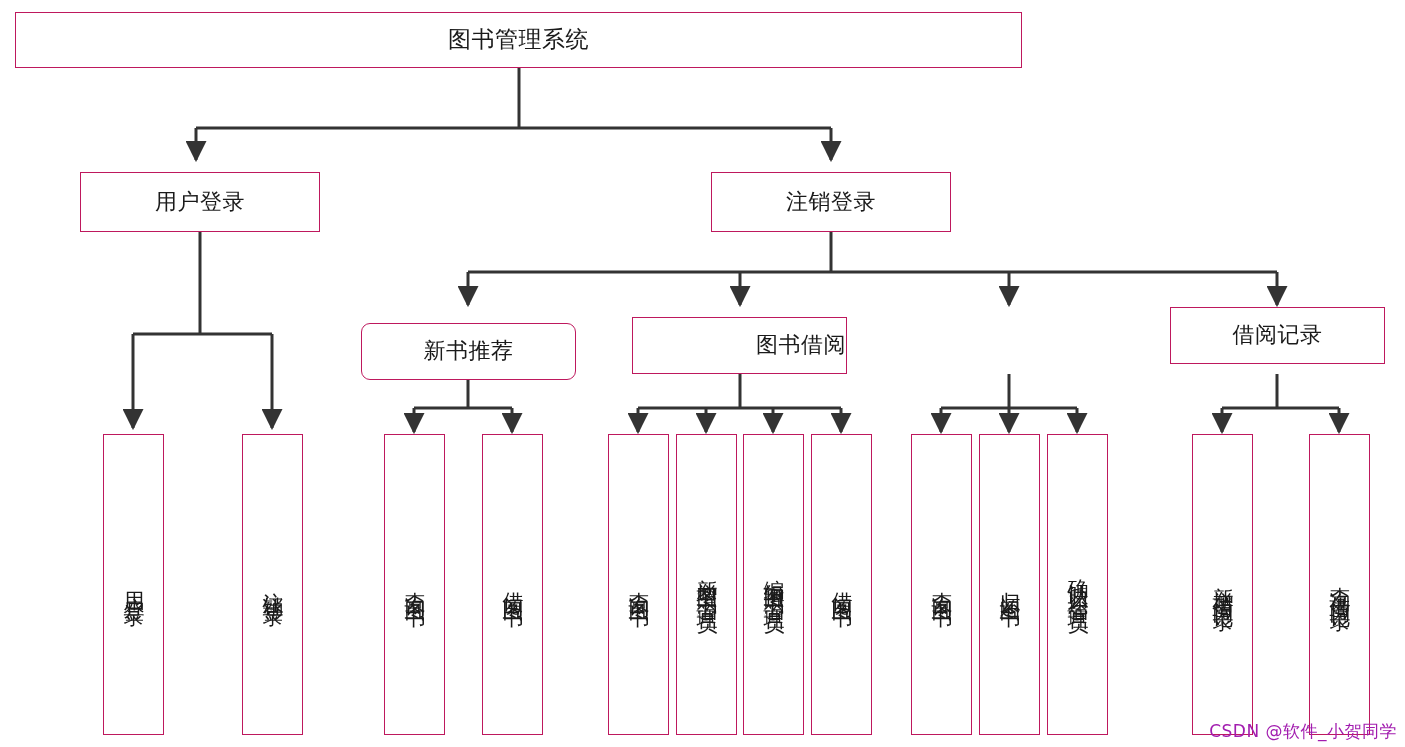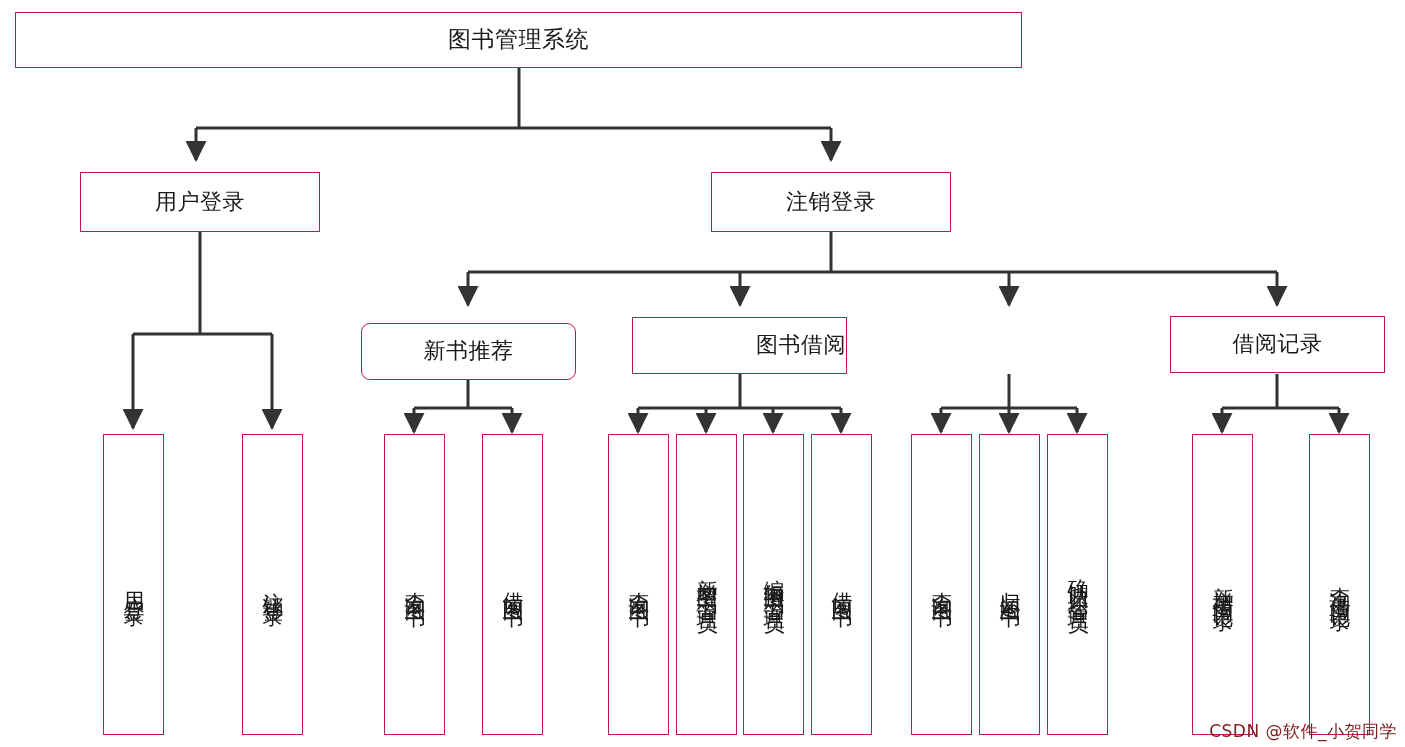--- a/index.html
+++ b/index.html
@@ -60,21 +60,21 @@
   }
   .htext {
     white-space: nowrap;
     display: block;
   }
   .watermark {
     position: absolute;
     right: 8px;
     bottom: 4px;
     font-size: 17px;
-    color: #7f1d1d;
+    color: #a21caf;
     white-space: nowrap;
     letter-spacing: 0.5px;
     font-family: "DejaVu Sans", "Liberation Sans", sans-serif;
   }
 </style>
 </head>
 <body>
 
 <div id="canvas">
 
@@ -138,21 +138,21 @@
   <div class="node h" style="left:711px; top:172px; width:240px; height:60px;">
     <span class="htext">注销登录</span>
   </div>
 
   <div class="node h" style="left:361px; top:323px; width:215px; height:57px;border-radius:9px;">
     <span class="htext">新书推荐</span>
   </div>
   <div class="node h" style="left:632px; top:317px; width:215px; height:57px;justify-content:flex-end;">
     <span class="htext">图书借阅</span>
   </div>
-  <div class="node h" style="left:1170px; top:316px; width:215px; height:57px;">
+  <div class="node h" style="left:1170px; top:307px; width:215px; height:57px;">
     <span class="htext">借阅记录</span>
   </div>
 
   <div class="node v" style="left:103px; top:434px; width:61px; height:301px;">
     <span class="vtext">用户登录</span>
   </div>
   <div class="node v" style="left:242px; top:434px; width:61px; height:301px;">
     <span class="vtext">注销登录</span>
   </div>
 

